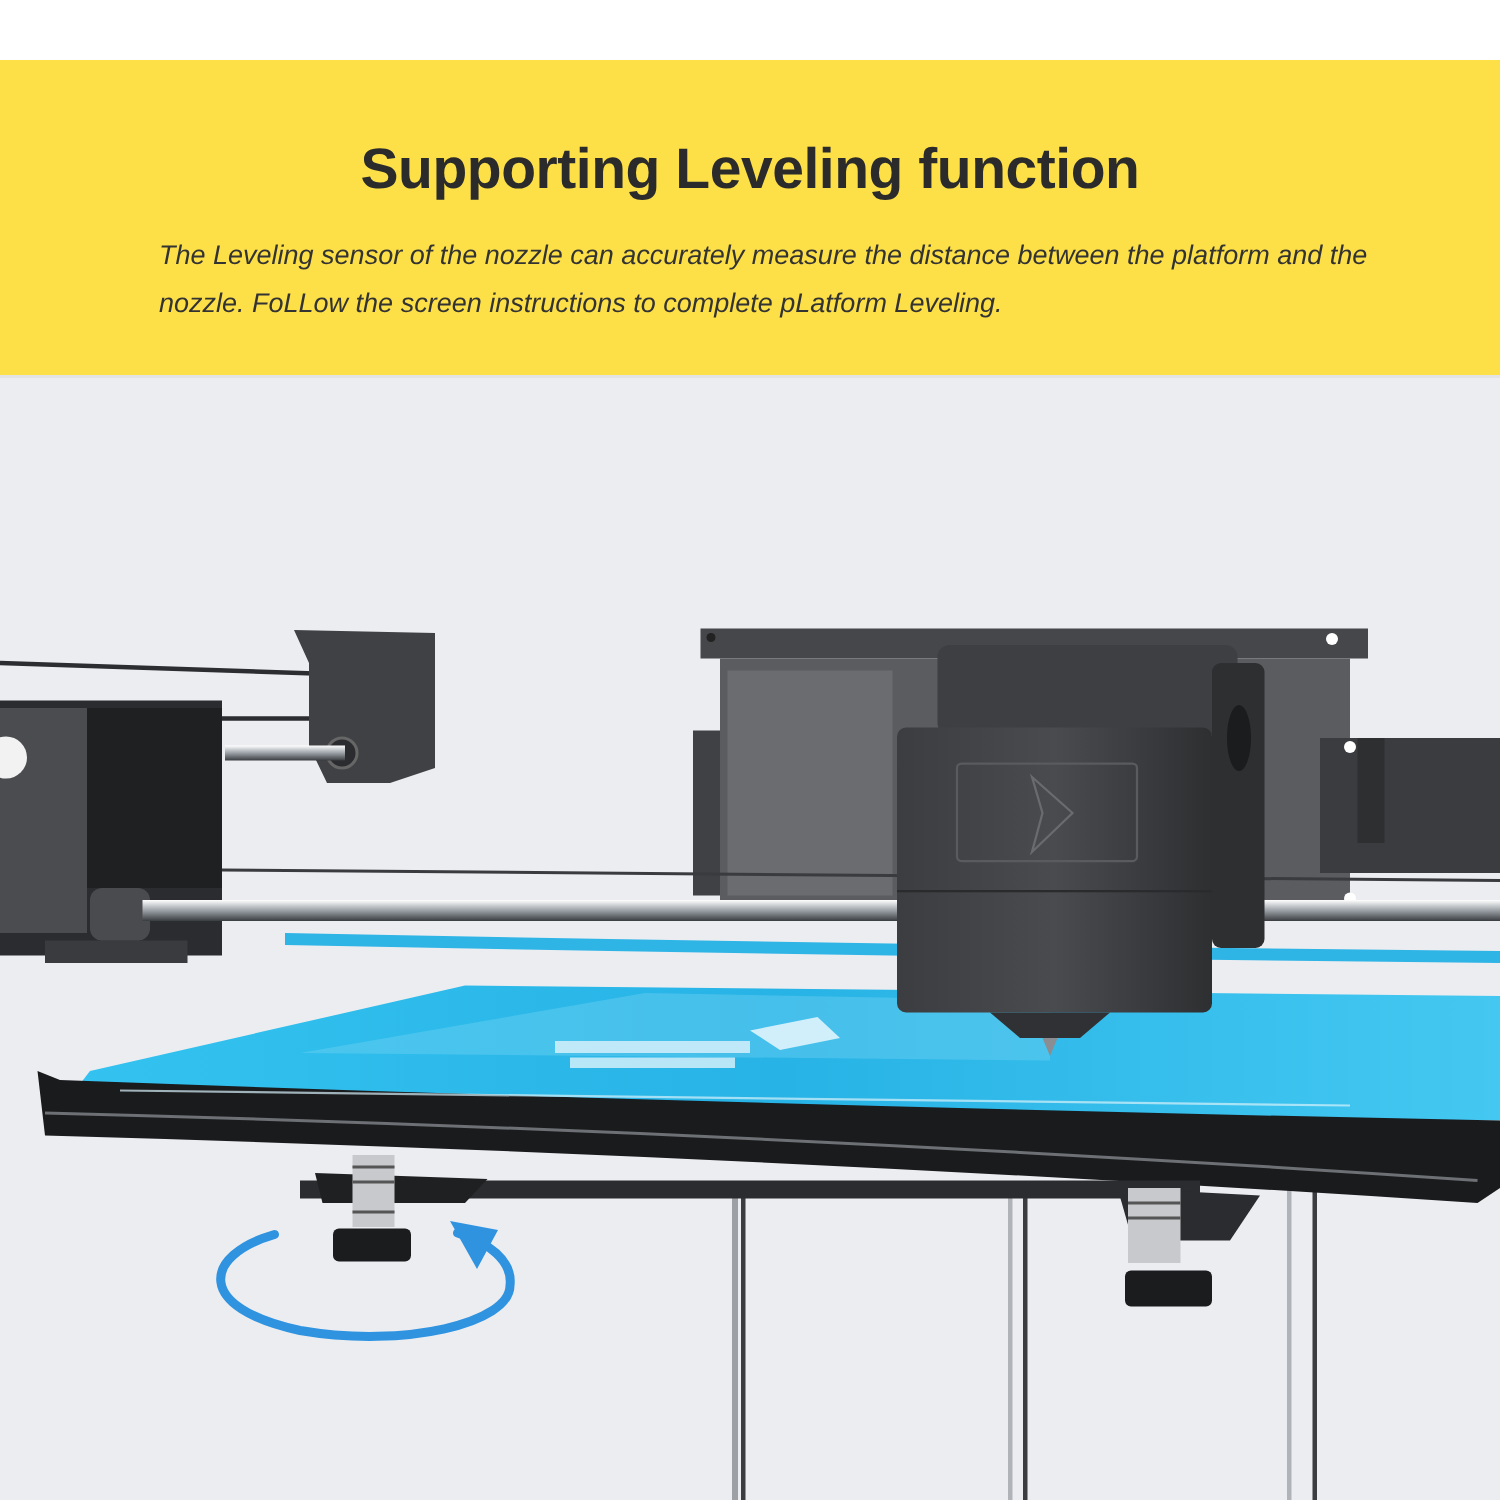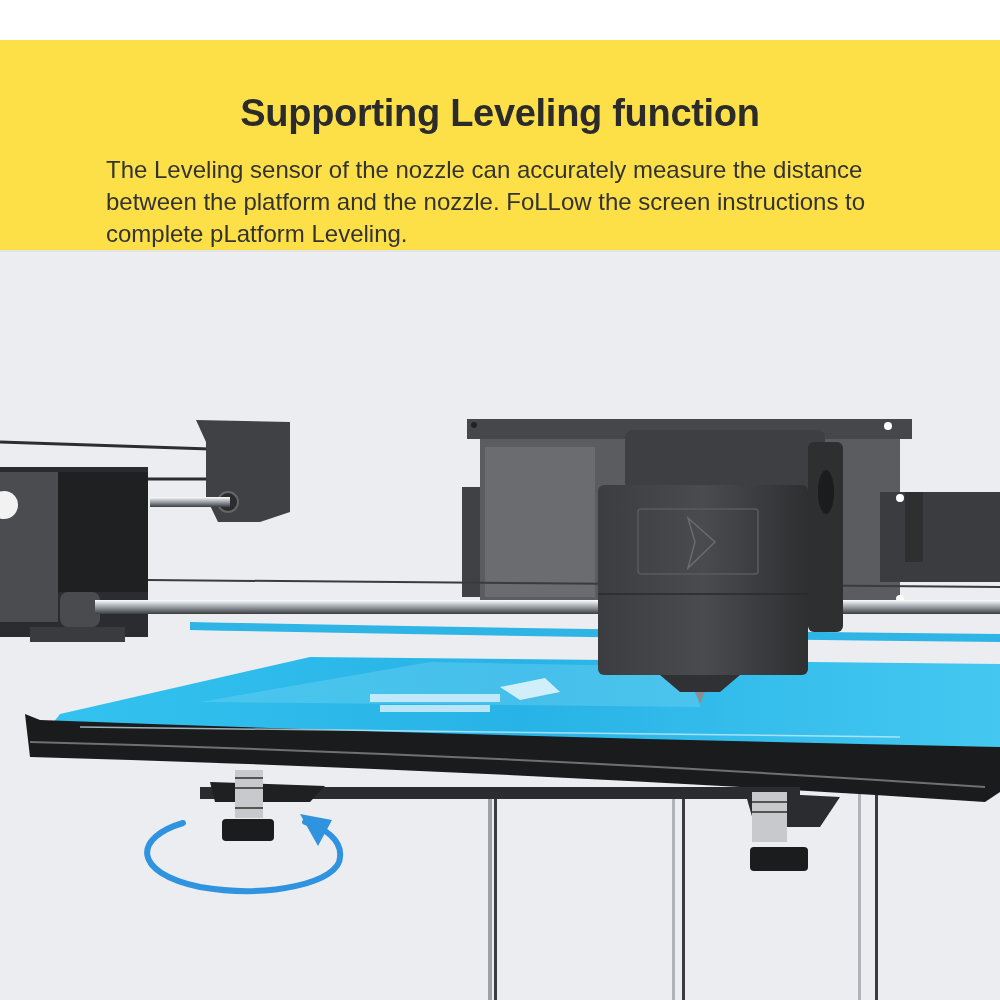--- a/index.html
+++ b/index.html
@@ -1,19 +1,19 @@
 <!DOCTYPE html>
 <html><head>
 <meta charset="utf-8">
 <style>
   html, body { margin:0; padding:0; }
   body { width:1000px; height:1000px; overflow:hidden; background:#ffffff; font-family:"Liberation Sans", sans-serif; position:relative; }
   .header { position:absolute; left:0; top:0; width:1000px; height:250px; background:#fde047;margin-top:40px; }
   .title { position:absolute; left:0; top:52px; width:1000px; text-align:center; font-size:38px; font-weight:bold; color:#2b2b2b; letter-spacing:-0.3px; }
-  .desc { position:absolute; left:106px; top:114px; width:820px; font-size:24px; line-height:32px; color:#333333; }
+  .desc { position:absolute; left:106px; top:114px; width:820px; font-size:18px; line-height:32px; color:#333333;font-style:italic; }
   .scene { position:absolute; left:0; top:250px; width:1000px; height:750px; background:#ecedf1; overflow:hidden; border-top:2px solid #e3e3e3; }
   svg { position:absolute; left:0; top:0; }
 </style>
 </head>
 <body>
 
 <div class="header">
   <div class="title">Supporting Leveling function</div>
   <div class="desc">The Leveling sensor of the nozzle can accurately measure the distance between the platform and the nozzle. FoLLow the screen instructions to complete pLatform Leveling.</div>
 </div>

